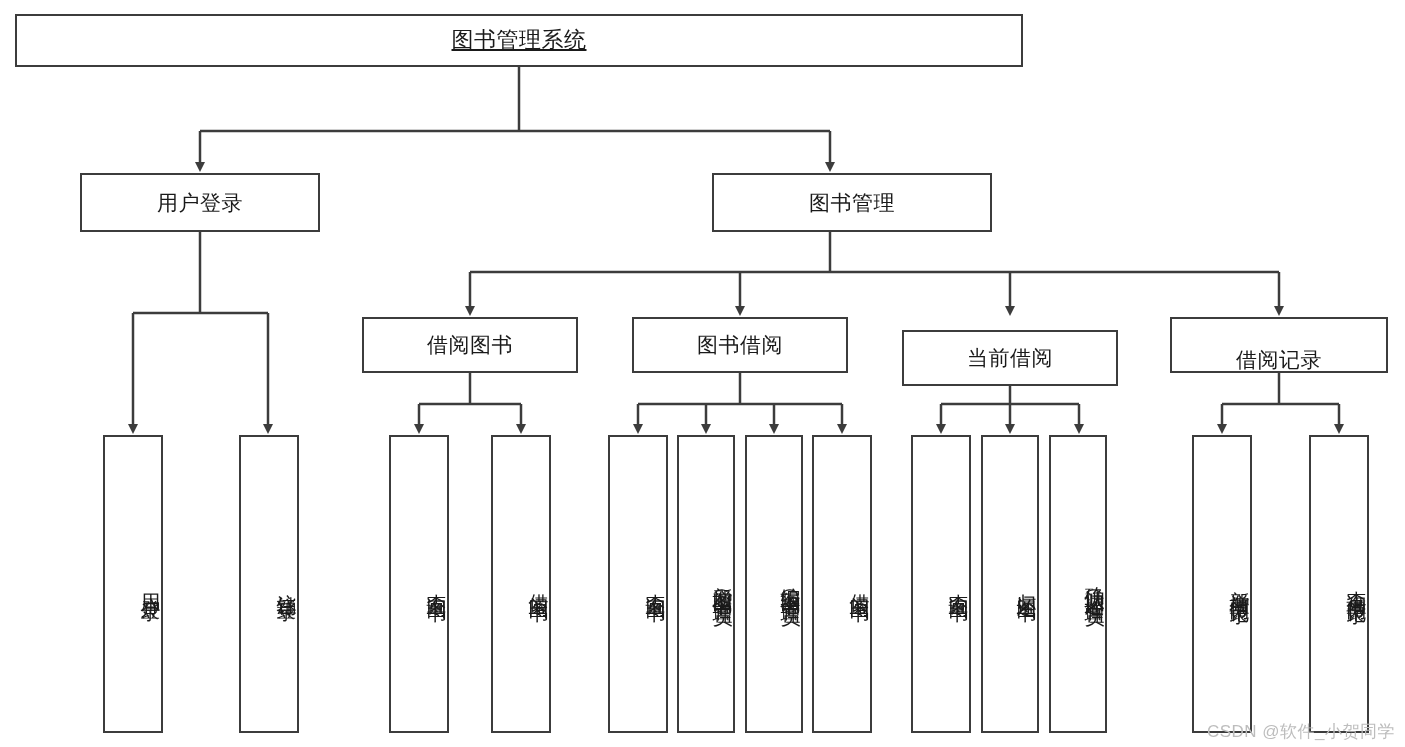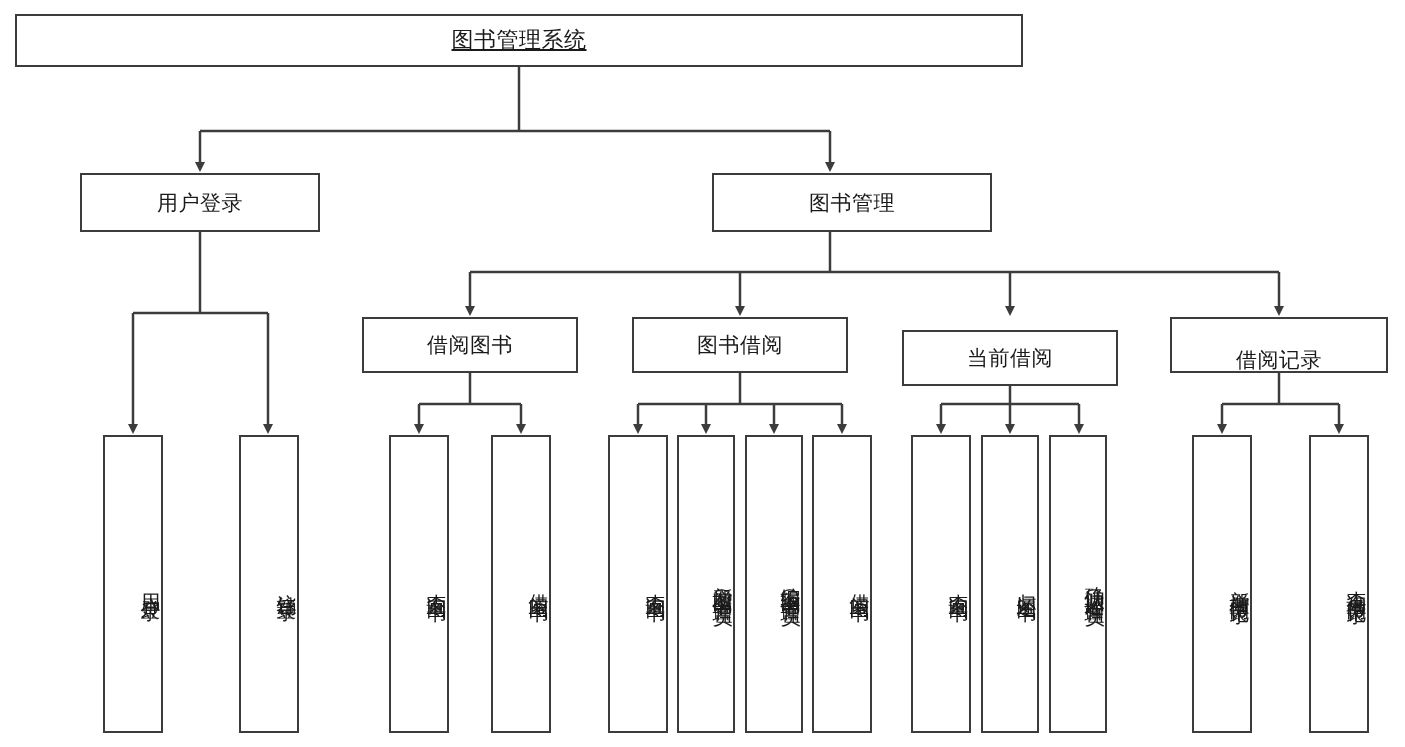--- a/index.html
+++ b/index.html
@@ -187,13 +187,14 @@
     <span class="vtext">确认归还（管理员）</span>
   </div>
 
   <div class="node v" style="left:1192px; top:435px; width:60px; height:298px;">
     <span class="vtext">新增借阅记录</span>
   </div>
   <div class="node v" style="left:1309px; top:435px; width:60px; height:298px;">
     <span class="vtext">查询借阅记录</span>
   </div>
 
+  <div class="watermark">CSDN @软件_小贺同学</div>
 </div>
 
 </body></html>

